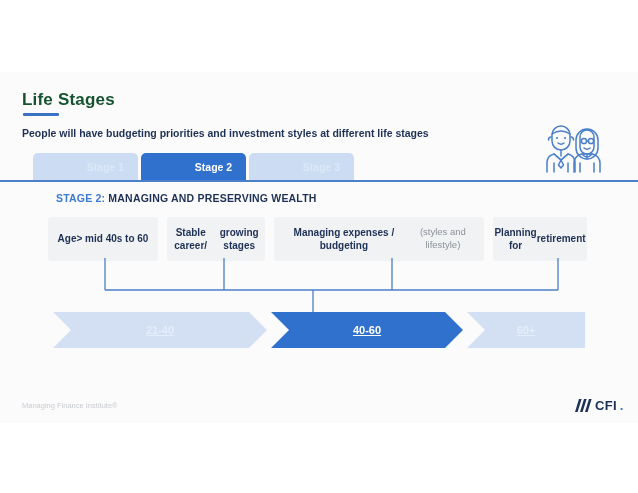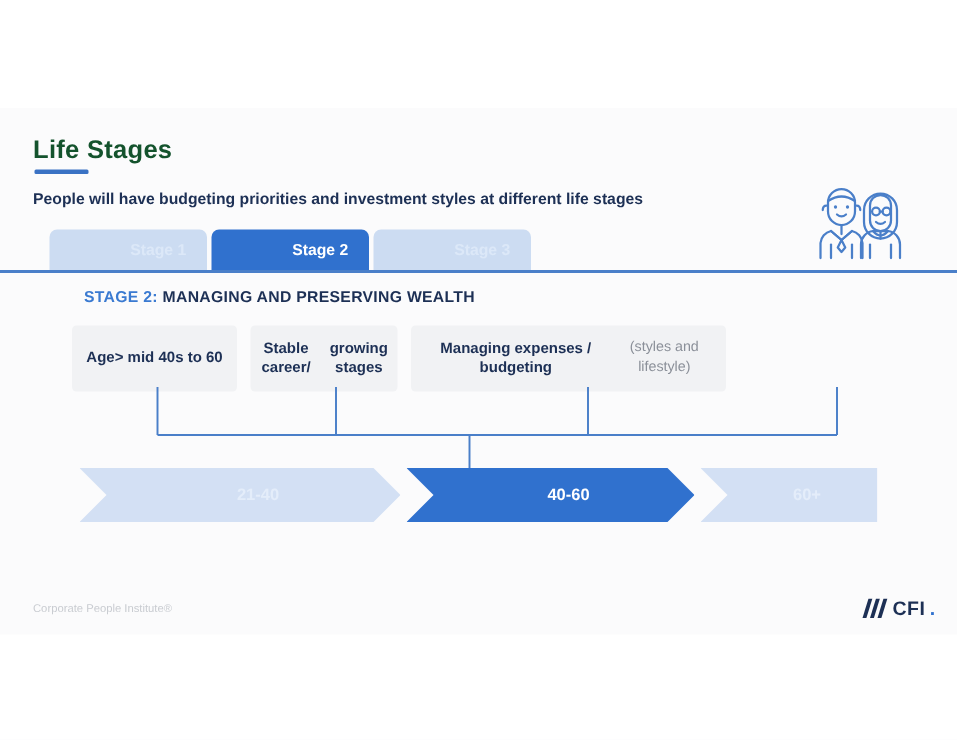--- a/index.html
+++ b/index.html
@@ -91,21 +91,21 @@
     clip-path:polygon(0 0, 196px 0, 214px 50%, 196px 100%, 0 100%, 18px 50%);
   }
   .chev.b{
     left:218px;width:192px;background:#3071ce;color:#ffffff;
     clip-path:polygon(0 0, 174px 0, 192px 50%, 174px 100%, 0 100%, 18px 50%);
   }
   .chev.c{
     left:414px;width:118px;background:#d3e0f4;color:#e4edfa;
     clip-path:polygon(0 0, 118px 0, 118px 100%, 0 100%, 18px 50%);
   }
-  .chev span{position:relative;left:12px;}
+  .chev span{position:relative;left:0;text-decoration:underline;}
   
   .footer-note{
     position:absolute;left:22px;top:401px;
     font-size:7.5px;color:#c9ccd1;
   }
   .logo{
     position:absolute;left:572px;top:398px;
     display:flex;align-items:center;gap:3px;justify-content:space-between;
   }
   .logo .mark{display:block;}
@@ -172,20 +172,24 @@
     <div class="l">Age</div>
     <div class="l">&gt; mid 40s to 60</div>
   </div>
   <div class="card c2">
     <div class="l">Stable career/</div>
     <div class="l">growing stages</div>
   </div>
   <div class="card c3">
     <div class="l">Managing expenses / budgeting</div>
     <div class="sub">(styles and lifestyle)</div>
+  </div>
+  <div class="card c4">
+    <div class="l">Planning for</div>
+    <div class="l">retirement</div>
   </div>
 </div>
 
 <svg class="bracket" viewBox="0 0 638 60">
   <g stroke="#4a7fc9" stroke-width="1.3" fill="none">
     <path d="M105 0 V32"></path>
     <path d="M224 0 V32"></path>
     <path d="M392 0 V32"></path>
     <path d="M558 0 V32"></path>
     <path d="M105 32 H558"></path>
@@ -198,21 +202,21 @@
     <span>21-40</span>
   </div>
   <div class="chev b">
     <span>40-60</span>
   </div>
   <div class="chev c">
     <span>60+</span>
   </div>
 </div>
 
-<div class="footer-note">Corporate People Institute®</div>
+<div class="footer-note">Managing Finance Institute®</div>
 <div class="logo">
   <svg class="mark" width="20" height="13" viewBox="0 0 20 13">
     <g fill="#1d3055">
       <polygon points="3,13 7,0 9.6,0 5.6,13"></polygon>
       <polygon points="8,13 12,0 14.6,0 10.6,13"></polygon>
       <polygon points="13,13 17,0 19.6,0 15.6,13"></polygon>
     </g>
   </svg>
   <span class="word">CFI</span>
   <span class="dot">.</span>

